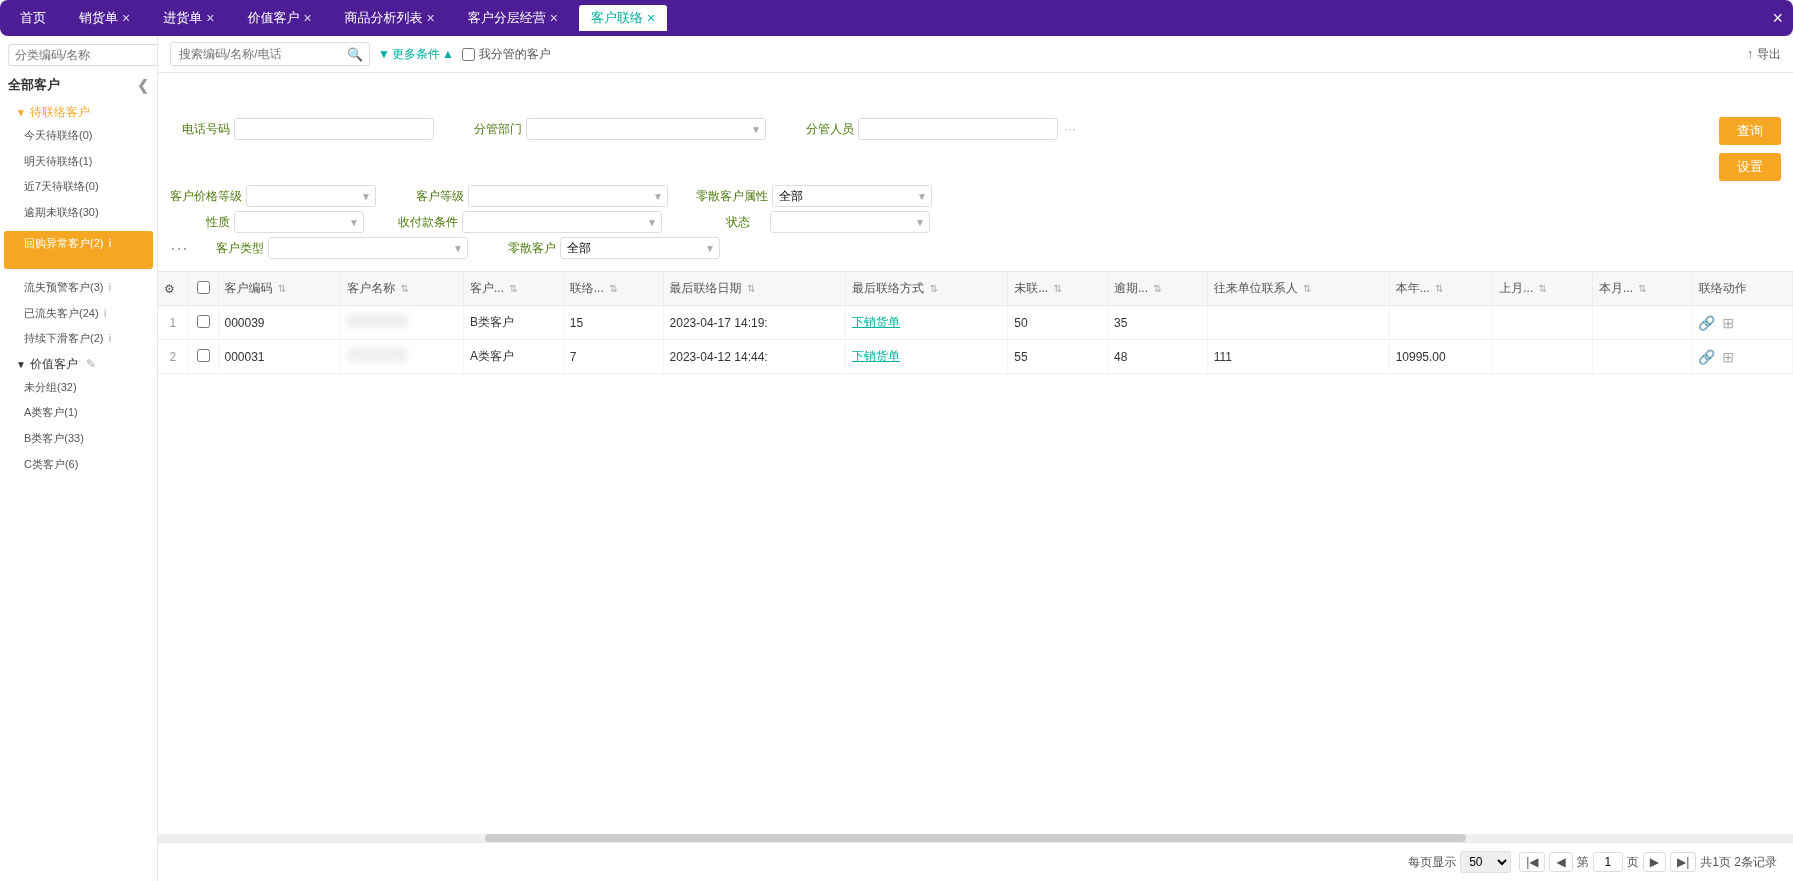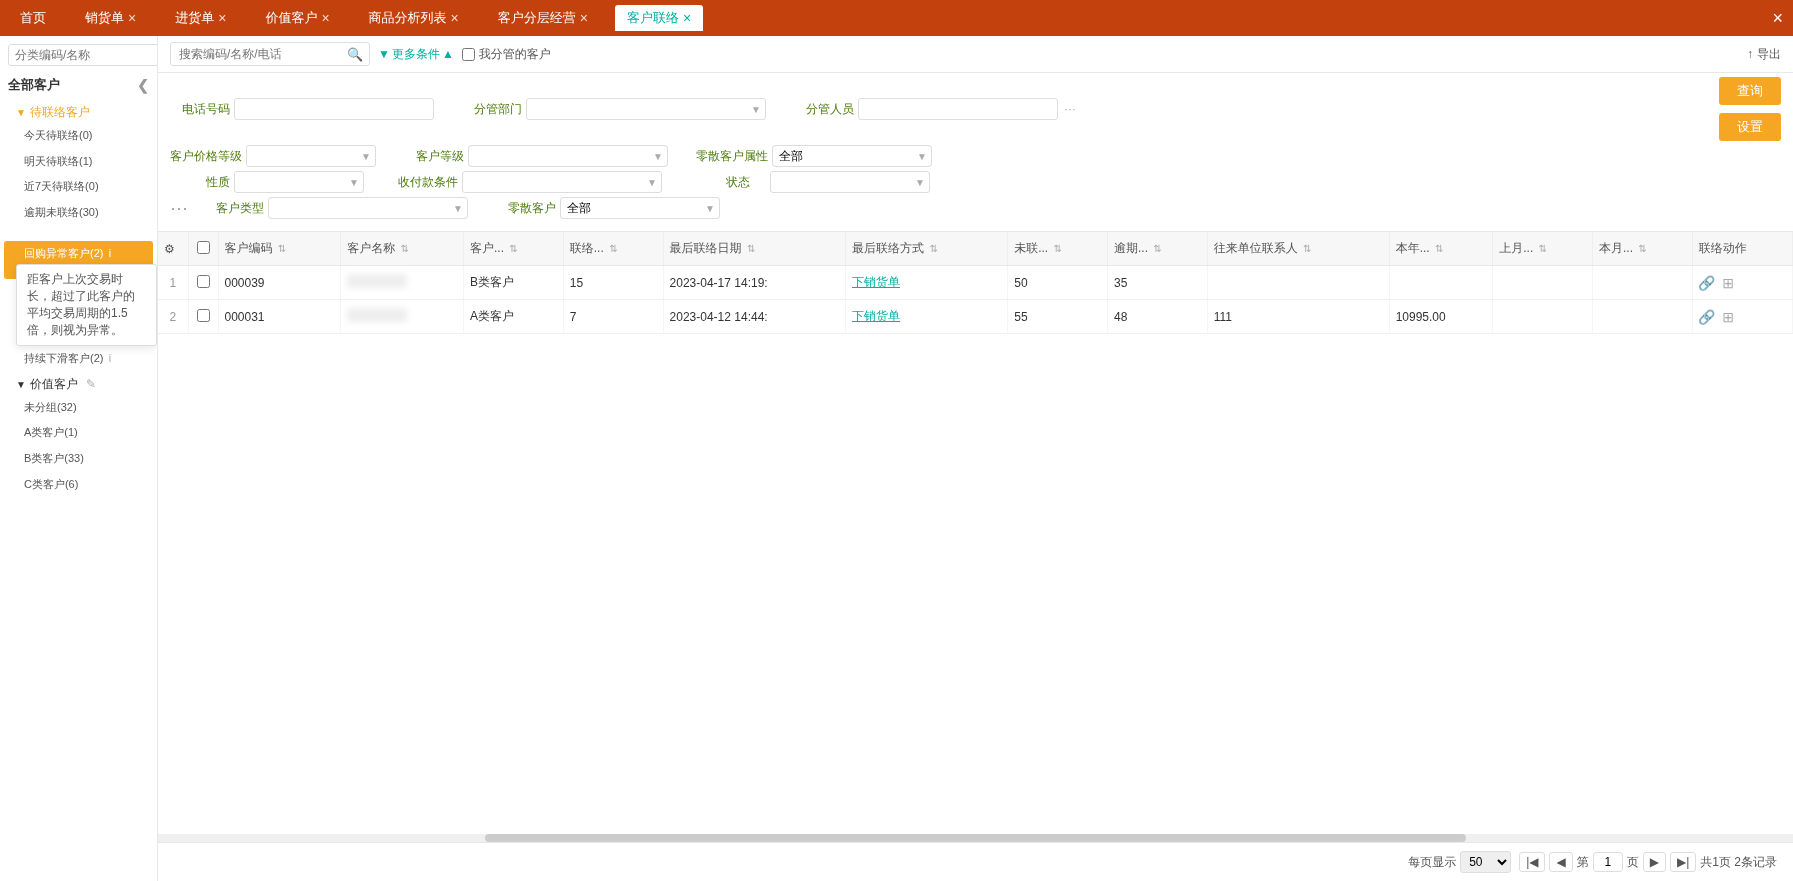--- a/index.html
+++ b/index.html
@@ -1,26 +1,27 @@
 <!DOCTYPE html>
 <html><head>
   <meta charset="utf-8">
   <style>
     * { margin: 0; padding: 0; box-sizing: border-box; }
     body { font-family: 'Microsoft YaHei', Arial, sans-serif; font-size: 12px; background: #f5f5f5; width: 1793px; height: 881px; overflow: hidden; }
 
     
     .top-nav {
-      background: #c2410c;
+      background: #4c1d95;
       height: 36px;
       display: flex;
       align-items: center;
       padding: 0 8px;
-      gap: 15px;
+      gap: 9px;
       position: relative;
+      border-radius: 8px;
     }
     .top-nav .nav-item {
       color: #fff;
       padding: 4px 12px;
       cursor: pointer;
       font-size: 13px;
       white-space: nowrap;
       border-radius: 3px;
       display: flex;
       align-items: center;
@@ -105,21 +106,21 @@
       padding: 4px 8px 4px 24px;
       color: #555;
       cursor: pointer;
       font-size: 11px;
       line-height: 1.6;
     }
     .sidebar-item.orange-active {
       background: #f5a623;
       color: #fff;
       border-radius: 3px;
-      margin: 16px 4px;
+      margin: 6px 4px;
       padding: 4px 8px 16px 20px;
     }
     .tooltip-box {
       position: absolute;
       top: 228px;
       left: 16px;
       background: #fff;
       border: 1px solid #ddd;
       border-radius: 3px;
       padding: 6px 10px;
@@ -458,23 +459,20 @@
 
     <div class="sidebar-section-title">
       <span class="arrow">▼</span>
       <span>待联络客户</span>
     </div>
     <div class="sidebar-item">今天待联络(0)</div>
     <div class="sidebar-item">明天待联络(1)</div>
     <div class="sidebar-item">近7天待联络(0)</div>
     <div class="sidebar-item">逾期未联络(30)</div>
 
-    <div class="tooltip-box">
-      <span>距客户上次交易时长，超过了此客户的平均交易周期的1.5倍，则视为异常。</span>
-    </div>
 
     <div class="sidebar-item orange-active">
       <span>回购异常客户(2)</span>
       <span style="color:#fff; margin-left:2px;">ℹ</span>
     </div>
     <div class="sidebar-item">
       <span>流失预警客户(3)</span>
       <span style="color:#aaa; margin-left:2px;">ℹ</span>
     </div>
     <div class="sidebar-item">
@@ -532,21 +530,21 @@
               <option value=""></option>
             </select>
             <span class="arr">▼</span>
           </div>
         </div>
         <div class="filter-field" style="margin-left: 20px;">
           <label>分管人员</label>
           <input class="filter-input" type="text" style="width: 200px;">
           <span style="color:#aaa; margin-left:2px; cursor:pointer;">···</span>
         </div>
-        <div style="margin-left:auto; display:flex; flex-direction:column; gap:4px;">
+        <div style="margin-left:auto; display:flex; flex-direction:column; gap:4px;margin-top:40px;">
           <button class="btn-query">查询</button>
           <button class="btn-settings">设置</button>
         </div>
       </div>
       <div class="adv-filter-row">
         <div class="filter-field">
           <label>客户价格等级</label>
           <div class="select-wrap">
             <select style="width:130px;">
               <option value=""></option>

